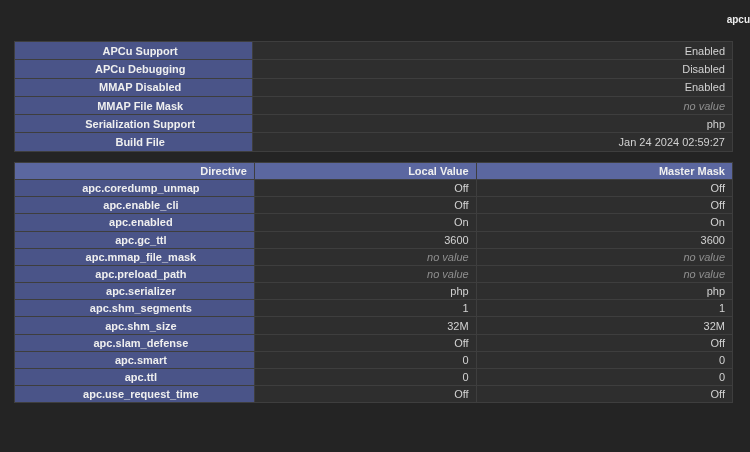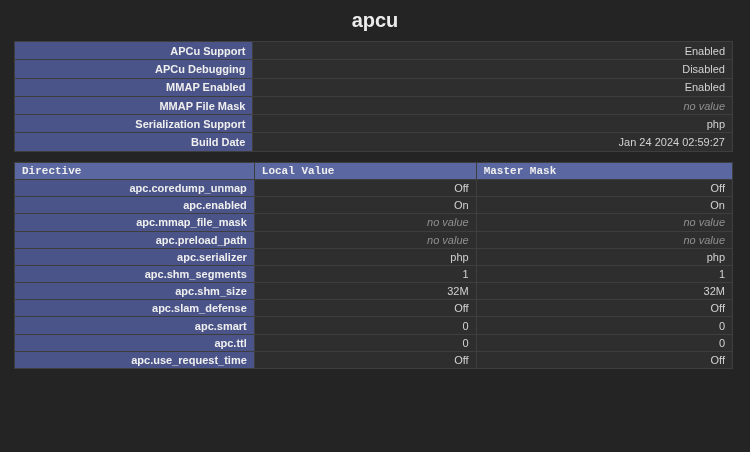--- a/index.html
+++ b/index.html
@@ -8,23 +8,23 @@
   }
   body {
     width: 750px;
     height: 452px;
     background: var(--page-bg, #242424);
     font-family: "Liberation Sans", sans-serif;
     overflow: hidden;
   }
   .page-title {
     margin: 10px 0 11px 0;
-    text-align: center;
+    text-align: right;
     color: var(--title-text, #ececec);
-    font-size: 20px;
+    font-size: 10px;
     font-weight: bold;
     line-height: 20px;
   }
   table {
     border-collapse: collapse;
     table-layout: fixed;
     width: 719px;
     margin-left: 14px;
   }
   #tbl-directives {
@@ -37,29 +37,28 @@
     white-space: nowrap;
     overflow: hidden;
     vertical-align: middle;
   }
   #tbl-info tr { height: 18.3px; }
   #tbl-directives tr { height: 17.2px; }
   .cell-e {
     background: var(--label-bg, #4a5488);
     color: var(--label-text, #efefef);
     font-weight: bold;
-    text-align: right;
+    text-align: center;
     padding-left: 20px;
   }
   .cell-h {
     background: var(--header-bg, #5b67a0);
     color: var(--label-text, #efefef);
     font-weight: bold;
-    text-align: left;
-    font-family: Liberation Mono, monospace;
+    text-align: right;
   }
   .cell-v {
     background: var(--value-bg, #2e2e2e);
     color: var(--value-text, #d2d2d2);
     font-weight: normal;
     text-align: right;
   }
   .novalue {
     color: var(--novalue-text, #8f8f8f);
     font-style: italic;
@@ -79,33 +78,33 @@
   <tbody>
       <tr>
         <td class="cell-e">APCu Support</td>
         <td class="cell-v">Enabled</td>
       </tr>
       <tr>
         <td class="cell-e">APCu Debugging</td>
         <td class="cell-v">Disabled</td>
       </tr>
       <tr>
-        <td class="cell-e">MMAP Enabled</td>
+        <td class="cell-e">MMAP Disabled</td>
         <td class="cell-v">Enabled</td>
       </tr>
       <tr>
         <td class="cell-e">MMAP File Mask</td>
         <td class="cell-v novalue">no value</td>
       </tr>
       <tr>
         <td class="cell-e">Serialization Support</td>
         <td class="cell-v">php</td>
       </tr>
       <tr>
-        <td class="cell-e">Build Date</td>
+        <td class="cell-e">Build File</td>
         <td class="cell-v">Jan 24 2024 02:59:27</td>
       </tr>
     </tbody>
 </table>
 
 <table id="tbl-directives">
   <colgroup>
     <col style="width: 33.4%">
     <col style="width: 30.9%">
     <col style="width: 35.7%">
@@ -117,23 +116,33 @@
       <th class="cell-h">Master Mask</th>
     </tr>
   </thead>
   <tbody>
       <tr>
         <td class="cell-e">apc.coredump_unmap</td>
         <td class="cell-v">Off</td>
         <td class="cell-v">Off</td>
       </tr>
       <tr>
+        <td class="cell-e">apc.enable_cli</td>
+        <td class="cell-v">Off</td>
+        <td class="cell-v">Off</td>
+      </tr>
+      <tr>
         <td class="cell-e">apc.enabled</td>
         <td class="cell-v">On</td>
         <td class="cell-v">On</td>
+      </tr>
+      <tr>
+        <td class="cell-e">apc.gc_ttl</td>
+        <td class="cell-v">3600</td>
+        <td class="cell-v">3600</td>
       </tr>
       <tr>
         <td class="cell-e">apc.mmap_file_mask</td>
         <td class="cell-v novalue">no value</td>
         <td class="cell-v novalue">no value</td>
       </tr>
       <tr>
         <td class="cell-e">apc.preload_path</td>
         <td class="cell-v novalue">no value</td>
         <td class="cell-v novalue">no value</td>

